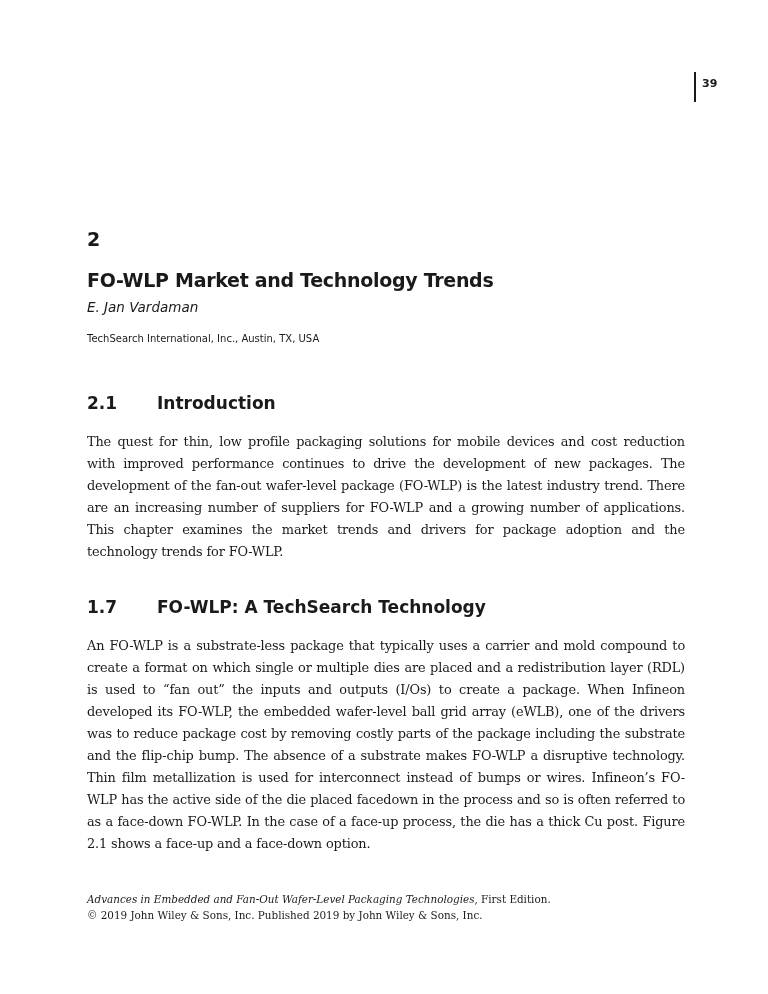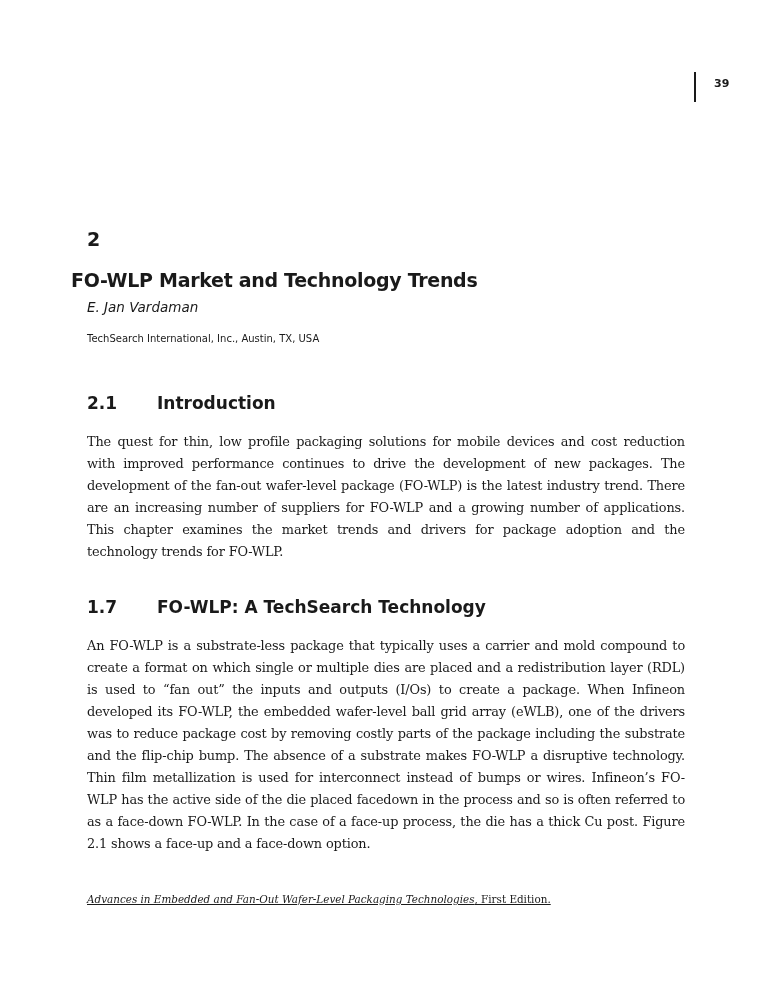--- a/index.html
+++ b/index.html
@@ -1,28 +1,28 @@
 <!DOCTYPE html>
 <html><head>
 <meta charset="utf-8">
 <style>
   html, body { margin:0; padding:0; background:#ffffff; }
   body { width:768px; height:994px; position:relative; overflow:hidden; color:#1a1a1a; }
   .page-num-wrap { position:absolute; left:694px; top:72px; height:30px; display:flex; align-items:flex-start; }
   .page-rule { width:2px; height:30px; background:#1a1a1a; }
-  .page-num { font-family:"DejaVu Sans", sans-serif; font-weight:bold; font-size:11px; margin-left:18px; margin-top:5px; }
+  .page-num { font-family:"DejaVu Sans", sans-serif; font-weight:bold; font-size:11px; margin-left:6px; margin-top:5px; }
   .chapter-num { position:absolute; left:87px; top:228px; font-family:"DejaVu Sans", sans-serif; font-weight:bold; font-size:19px; }
-  .chapter-title { position:absolute; left:71px; top:269px; font-family:"DejaVu Sans", sans-serif; font-weight:bold; font-size:19px; letter-spacing:-0.3px; white-space:nowrap; }
+  .chapter-title { position:absolute; left:87px; top:269px; font-family:"DejaVu Sans", sans-serif; font-weight:bold; font-size:19px; letter-spacing:-0.3px; white-space:nowrap; }
   .author { position:absolute; left:87px; top:299px; font-family:"DejaVu Sans", sans-serif; font-style:italic; font-size:13.5px; }
   .affil { position:absolute; left:87px; top:333px; font-family:"DejaVu Sans", sans-serif; font-size:10px; }
   .sec-head { position:absolute; left:87px; font-family:"DejaVu Sans", sans-serif; font-weight:bold; font-size:17px; white-space:nowrap; }
   .sec-head .num { display:inline-block; width:70px; }
   .para { position:absolute; left:87px; width:598px; font-family:"DejaVu Serif", serif; font-size:12.9px; line-height:22px; text-align:justify; letter-spacing:-0.15px; }
   .footer { position:absolute; left:87px; top:891px; width:560px; font-family:"DejaVu Serif", serif; font-size:10.4px; line-height:16px; }
-  .footer .line { display:block; white-space:nowrap;text-decoration:underline; }
+  .footer .line { display:block; white-space:nowrap; }
   .footer i { font-style:italic; }
 </style>
 </head>
 <body>
 
 <div class="page-num-wrap">
   <div class="page-rule"></div>
   <div class="page-num">39</div>
 </div>
 
@@ -36,13 +36,14 @@
 </div>
 <div class="para" style="top:431px;">The quest for thin, low profile packaging solutions for mobile devices and cost reduction with improved performance continues to drive the development of new packages. The development of the fan-out wafer-level package (FO-WLP) is the latest industry trend. There are an increasing number of suppliers for FO-WLP and a growing number of applications. This chapter examines the market trends and drivers for package adoption and the technology trends for FO-WLP.</div>
 
 <div class="sec-head" style="top:597px;">
   <span class="num">1.7</span><span>FO-WLP: A TechSearch Technology</span>
 </div>
 <div class="para" style="top:635px;">An FO-WLP is a substrate-less package that typically uses a carrier and mold compound to create a format on which single or multiple dies are placed and a redistribution layer (RDL) is used to “fan out” the inputs and outputs (I/Os) to create a package. When Infineon developed its FO-WLP, the embedded wafer-level ball grid array (eWLB), one of the drivers was to reduce package cost by removing costly parts of the package including the substrate and the flip-chip bump. The absence of a substrate makes FO-WLP a disruptive technology. Thin film metallization is used for interconnect instead of bumps or wires. Infineon’s FO-WLP has the active side of the die placed facedown in the process and so is often referred to as a face-down FO-WLP. In the case of a face-up process, the die has a thick Cu post. Figure 2.1 shows a face-up and a face-down option.</div>
 
 <div class="footer">
   <span class="line"><i>Advances in Embedded and Fan-Out Wafer-Level Packaging Technologies</i><span>, First Edition.</span></span>
+  <span class="line">© 2019 John Wiley &amp; Sons, Inc. Published 2019 by John Wiley &amp; Sons, Inc.</span>
 </div>
 
 </body></html>

